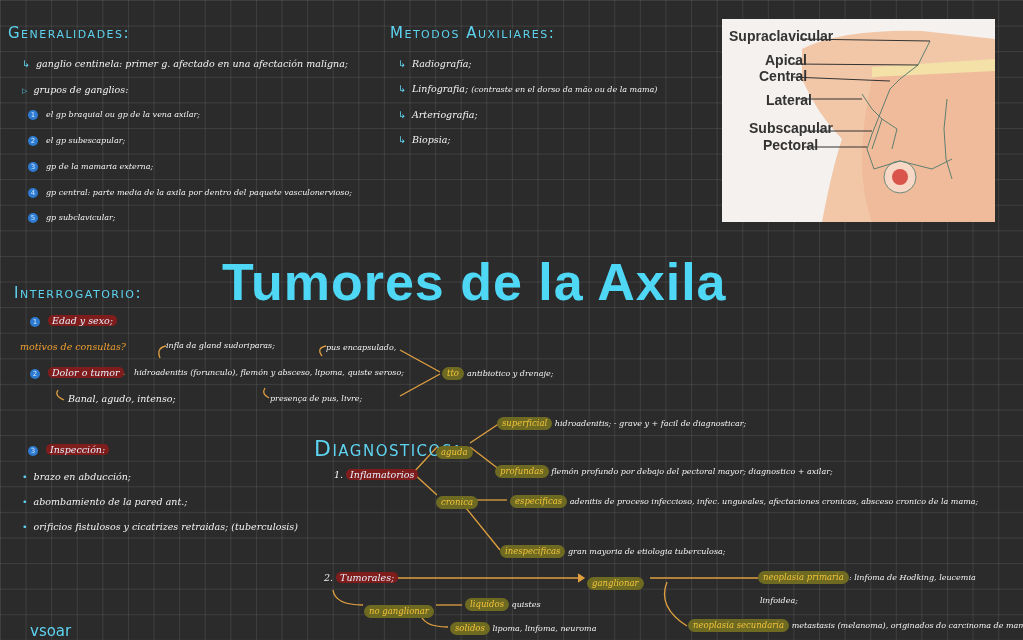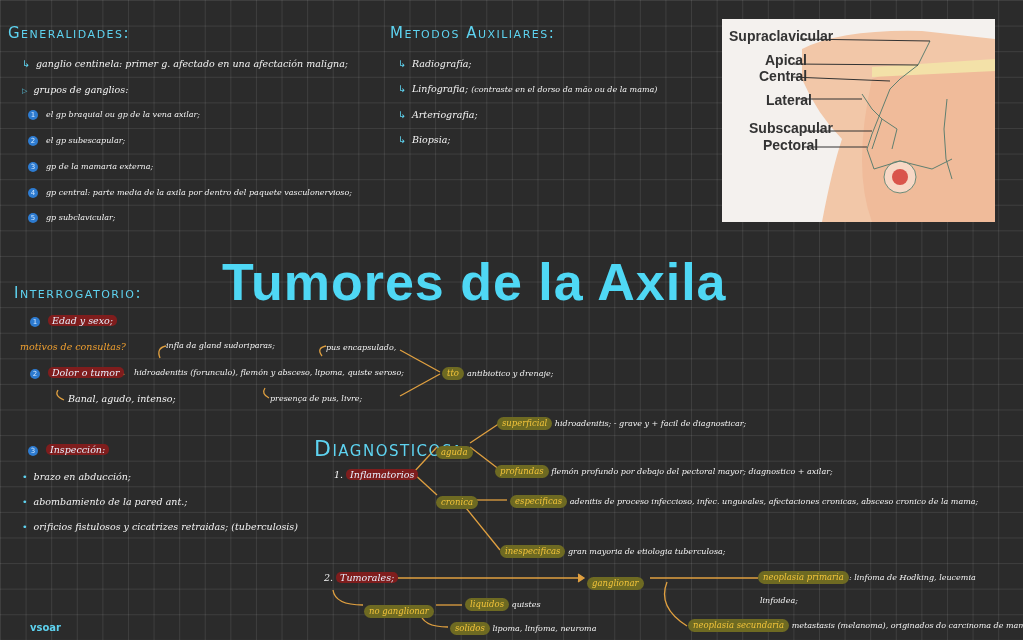--- a/index.html
+++ b/index.html
@@ -133,13 +133,13 @@
 
 <div class="abs txt" style="left:324px;top:572px;"><span>2.</span> <span class="blue-hl">Tumorales;</span></div>
 <div class="abs" style="left:587px;top:571px;"><span class="tag">ganglionar</span></div>
 <div class="abs" style="left:364px;top:599px;"><span class="tag">no ganglionar</span></div>
 <div class="abs txt sm" style="left:465px;top:598px;"><span class="tag">liquidos</span> <span>quistes</span></div>
 <div class="abs txt sm" style="left:450px;top:622px;"><span class="tag">solidos</span> <span>lipoma, linfoma, neuroma</span></div>
 <div class="abs txt sm" style="left:758px;top:571px;"><span class="tag">neoplasia primaria</span><span>: linfoma de Hodking, leucemia</span></div>
 <div class="abs txt sm" style="left:760px;top:596px;">linfoidea;</div>
 <div class="abs txt sm" style="left:688px;top:619px;"><span class="tag">neoplasia secundaria</span> <span>metastasis (melanoma), originados do carcinoma de mama;</span></div>
 
-<div class="abs" style="left:30px;top:622px;color:#5ed3f0;font-size:10px;font-weight:bold;">vsoar</div>
+<div class="abs" style="left:30px;top:622px;color:#5ed3f0;font-size:15px;font-weight:normal;">vsoar</div>
 
 </body></html>

